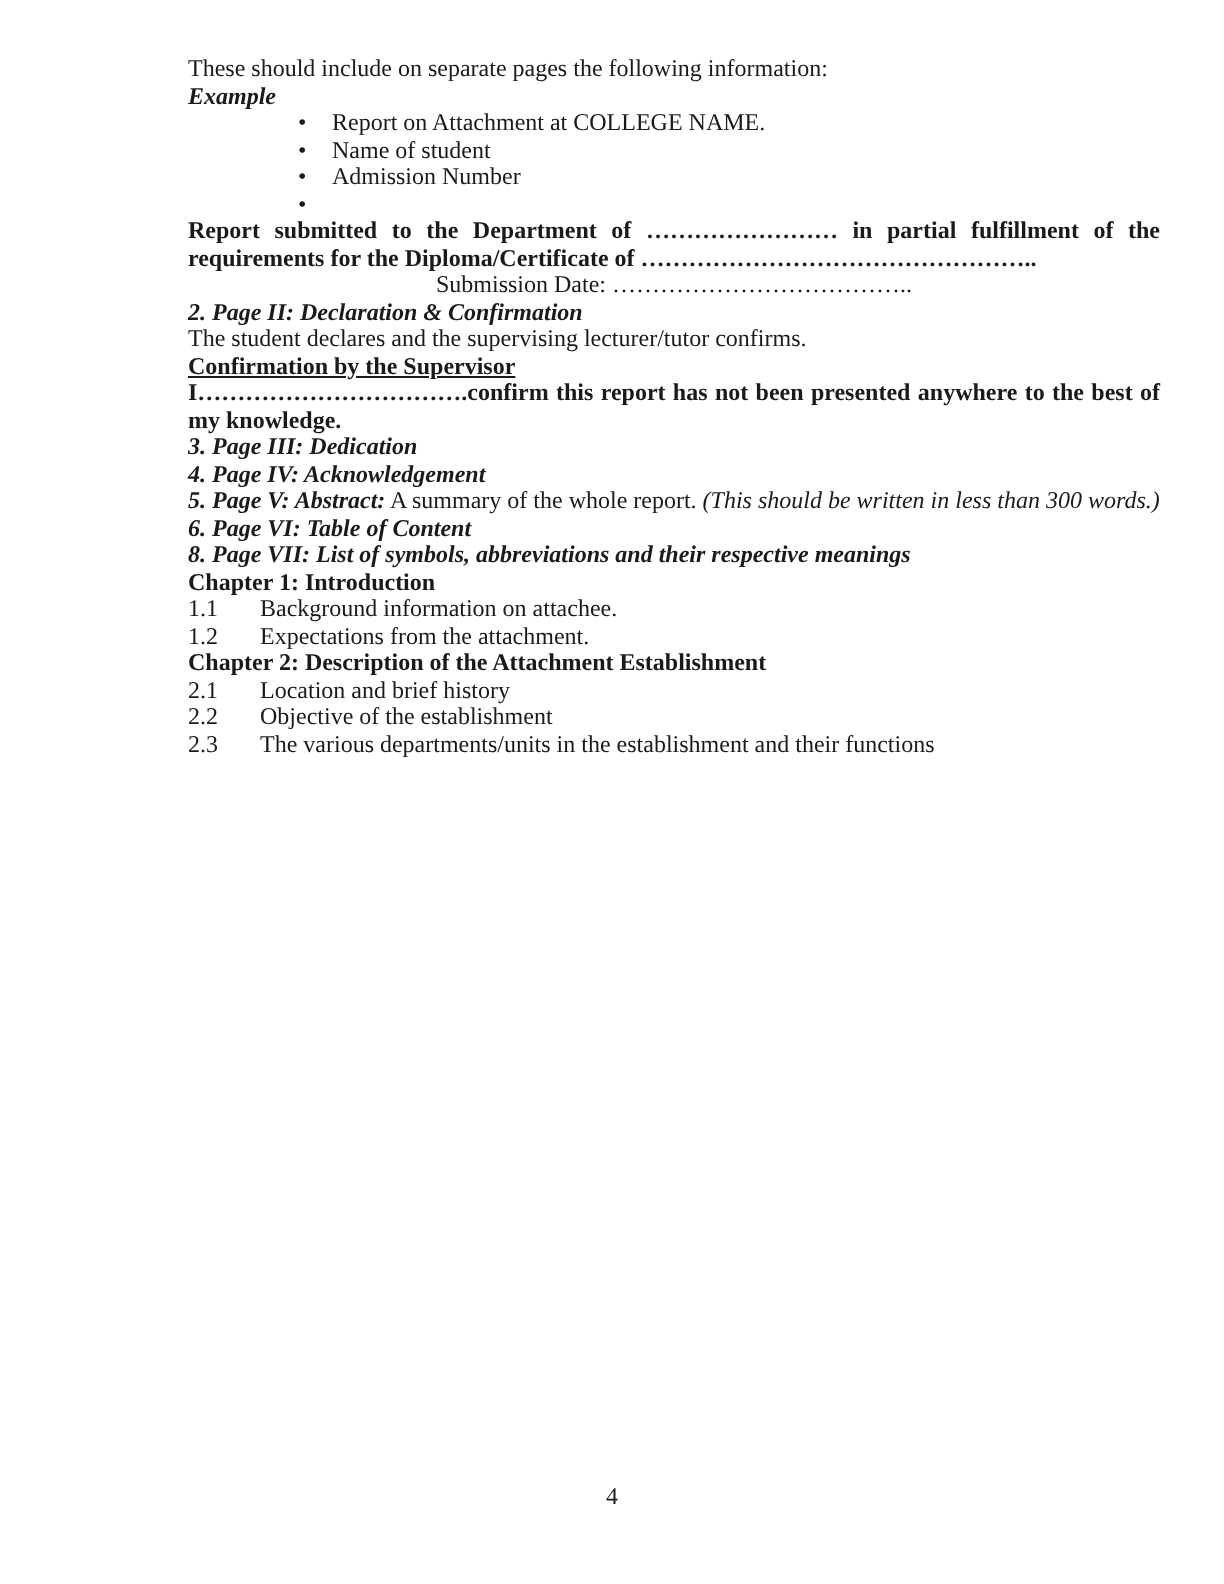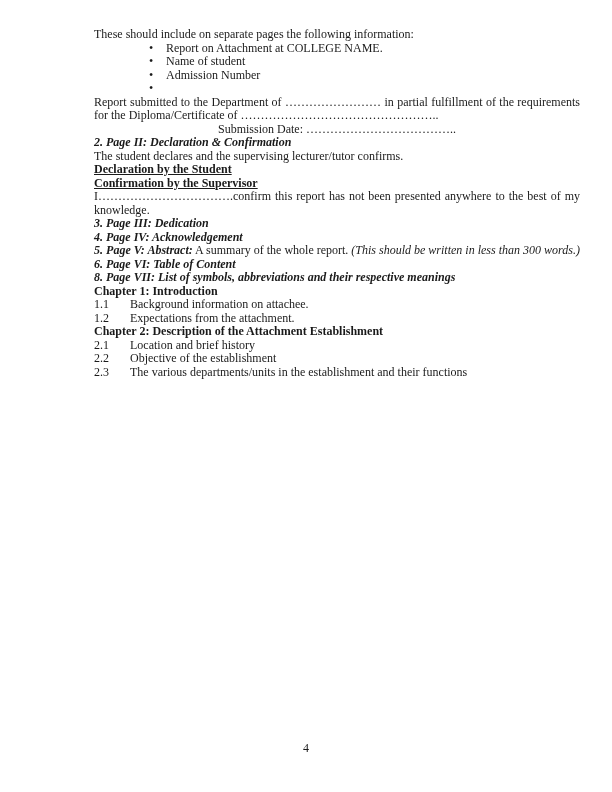--- a/index.html
+++ b/index.html
@@ -22,21 +22,21 @@
     position: relative;
     background: #ffffff;
   }
   .page p, .page div.numitem, .page ul {
     margin: 0;
     padding: 0;
     font-size: 12px;
     line-height: 13.5px;
   }
   .body { font-weight: normal; font-style: normal; }
-  .just { text-align: justify; }
+  .just { text-align: justify; font-weight: bold; }
   .hbi { font-weight: bold; font-style: italic; }
   .hb  { font-weight: bold; }
   .hu  { font-weight: bold; text-decoration: underline; }
   .it  { font-style: italic; }
 
   ul.bullets { list-style: none; }
   ul.bullets li {
     font-size: 12px;
     line-height: 13.5px;
     padding-left: 55px;
@@ -59,21 +59,21 @@
   .b-report    { margin-top: 15px; }
   .b-subdate   { margin-top: 18px; text-align: center; }
   .b-h2        { margin-top: 13.5px; }
   .b-h2sub     { margin-top: 0; }
   .b-declh     { margin-top: 13px; }
   .b-declt     { margin-top: 14.5px; }
   .b-confh     { margin-top: 13px; }
   .b-conft     { margin-top: 14.5px; }
   .b-h3        { margin-top: 13px; }
   .b-h4        { margin-top: 16.5px; }
-  .b-h5        { margin-top: 15.5px; text-align: center; }
+  .b-h5        { margin-top: 15.5px; }
   .b-h6        { margin-top: 12px; }
   .b-h7        { margin-top: 13.5px; }
   .b-ch1       { margin-top: 40.5px; }
   .b-i11       { margin-top: 0; }
   .b-i12       { margin-top: 8px; }
   .b-ch2       { margin-top: 20.5px; }
   .b-i21       { margin-top: 12.5px; }
   .b-i22       { margin-top: 8.5px; }
   .b-i23       { margin-top: 7.5px; }
 
@@ -87,20 +87,21 @@
   }
 </style>
 </head>
 <body>
 
 <div class="page">
 
   <p class="body">These should include on separate pages the following information:</p>
 
 
+  <p class="hbi b-example">Example</p>
 
   <ul class="bullets b-bullets">
     <li>
       <span class="dot">•</span>
       <span>Report on Attachment at COLLEGE NAME.</span>
     </li>
     <li>
       <span class="dot">•</span>
       <span>Name of student</span>
     </li>
@@ -113,21 +114,20 @@
     </li>
   </ul>
 
   <p class="body just b-report">Report submitted to the Department of …………………… in partial fulfillment of the requirements for the Diploma/Certificate of …………………………………………..</p>
 
   <p class="body b-subdate">Submission Date: ………………………………..</p>
 
   <p class="hbi b-h2">2. Page II: Declaration &amp; Confirmation</p>
   <p class="body b-h2sub">The student declares and the supervising lecturer/tutor confirms.</p>
 
-  <p class="hu b-declh">Declaration by the Student</p>
 
   <p class="hu b-confh">Confirmation by the Supervisor</p>
   <p class="body just b-conft">I…………………………….confirm this report has not been presented anywhere to the best of my knowledge.</p>
 
   <p class="hbi b-h3">3. Page III: Dedication</p>
 
   <p class="hbi b-h4">4. Page IV: Acknowledgement</p>
 
   <p class="body b-h5"><span class="hbi">5. Page V: Abstract:</span><span> A summary of the whole report. </span><span class="it">(This should be written in less than 300 words.)</span></p>
 

